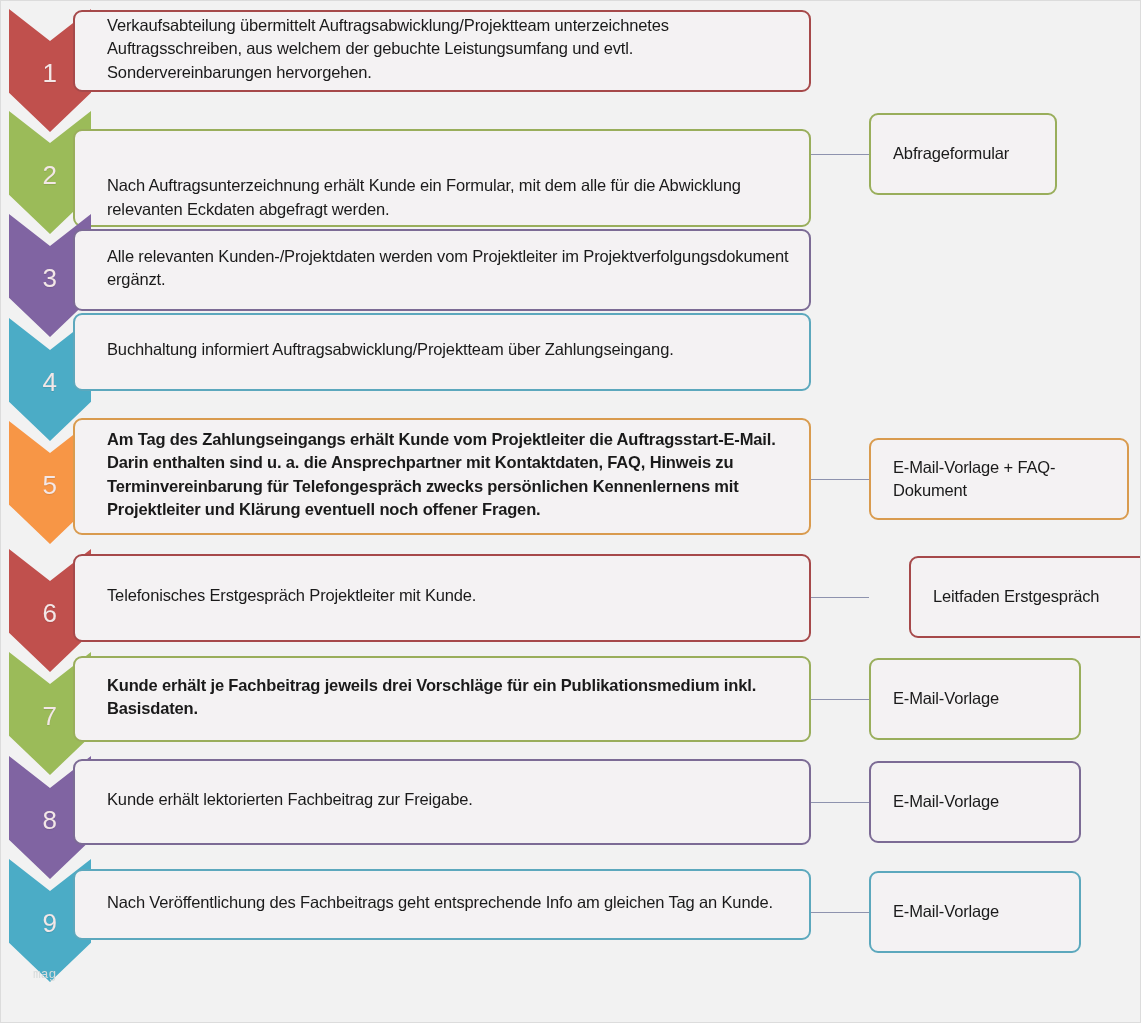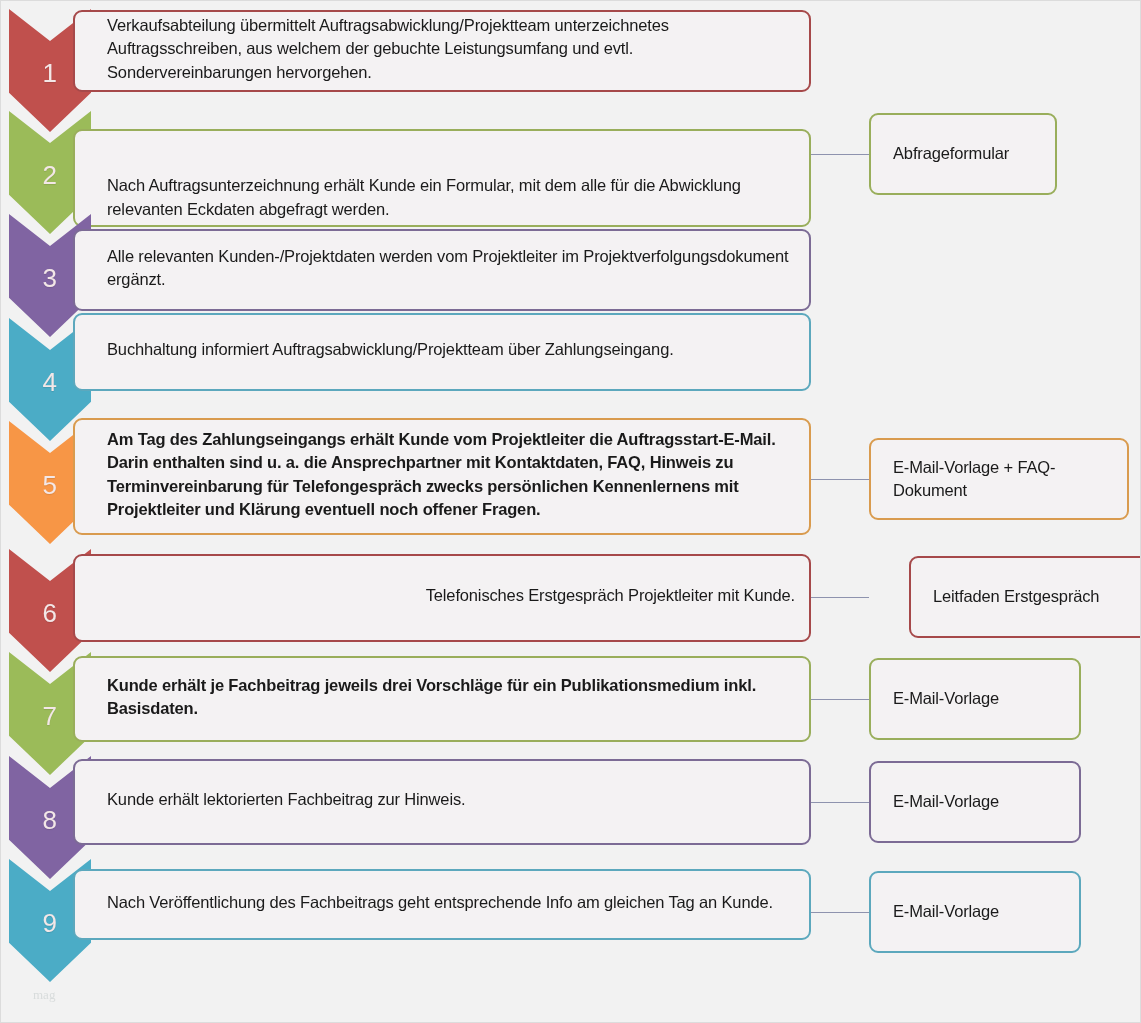--- a/index.html
+++ b/index.html
@@ -88,23 +88,22 @@
     height: 1px;
     background: #8e93ae;
   }
   
   .watermark {
     position: absolute;
     left: 32px;
     top: 966px;
     font-size: 13px;
     color: #d8dcdc;
-    font-family: Liberation Serif, serif;
+    font-family: Liberation Mono, monospace;
     user-select: none;
-    margin-top: 20px;
   }
 </style>
 </head>
 <body>
 
 <div id="canvas">
   <div id="layers">
       <div class="chevron" style="top: 8px; height: 123px; background: rgb(192, 80, 77);">
         <span class="chevron-num">1</span>
       </div>
@@ -139,42 +138,42 @@
       <div class="step-box" style="top: 417px; height: 117px; border-color: rgb(217, 155, 78); font-weight: bold;">
         <div class="step-text">Am Tag des Zahlungseingangs erhält Kunde vom Projektleiter die Auftragsstart-E-Mail. Darin enthalten sind u. a. die Ansprechpartner mit Kontaktdaten, FAQ, Hinweis zu Terminvereinbarung für Telefongespräch zwecks persönlichen Kennenlernens mit Projektleiter und Klärung eventuell noch offener Fragen.</div>
       </div>
       <div class="connector" style="left: 810px; width: 58px; top: 478px; background: rgb(142, 147, 174);"></div>
       <div class="doc-box" style="left: 868px; top: 437px; width: 260px; height: 82px; border-color: rgb(217, 155, 78);">
         <div class="doc-text">E-Mail-Vorlage + FAQ-Dokument</div>
       </div>
       <div class="chevron" style="top: 548px; height: 123px; background: rgb(192, 80, 77);">
         <span class="chevron-num">6</span>
       </div>
-      <div class="step-box" style="top: 553px; height: 88px; border-color: rgb(166, 73, 74); justify-content: flex-end;">
+      <div class="step-box" style="top: 553px; height: 88px; border-color: rgb(166, 73, 74);">
         <div class="step-text">Telefonisches Erstgespräch Projektleiter mit Kunde.</div>
       </div>
       <div class="connector" style="left: 810px; width: 58px; top: 596px; background: rgb(142, 147, 174);"></div>
       <div class="doc-box" style="left: 868px; top: 555px; width: 266px; height: 82px; border-color: rgb(166, 73, 74); margin-left: 40px;">
         <div class="doc-text">Leitfaden Erstgespräch</div>
       </div>
       <div class="chevron" style="top: 651px; height: 123px; background: rgb(155, 187, 89);">
         <span class="chevron-num">7</span>
       </div>
       <div class="step-box" style="top: 655px; height: 86px; border-color: rgb(153, 174, 91); font-weight: bold;">
         <div class="step-text">Kunde erhält je Fachbeitrag jeweils drei Vorschläge für ein Publikationsmedium inkl. Basisdaten.</div>
       </div>
       <div class="connector" style="left: 810px; width: 58px; top: 698px; background: rgb(142, 147, 174);"></div>
       <div class="doc-box" style="left: 868px; top: 657px; width: 212px; height: 82px; border-color: rgb(153, 174, 91);">
         <div class="doc-text">E-Mail-Vorlage</div>
       </div>
       <div class="chevron" style="top: 755px; height: 123px; background: rgb(128, 100, 162);">
         <span class="chevron-num">8</span>
       </div>
       <div class="step-box" style="top: 758px; height: 86px; border-color: rgb(124, 107, 149);">
-        <div class="step-text">Kunde erhält lektorierten Fachbeitrag zur Hinweis.</div>
+        <div class="step-text">Kunde erhält lektorierten Fachbeitrag zur Freigabe.</div>
       </div>
       <div class="connector" style="left: 810px; width: 58px; top: 801px; background: rgb(142, 147, 174);"></div>
       <div class="doc-box" style="left: 868px; top: 760px; width: 212px; height: 82px; border-color: rgb(124, 107, 149);">
         <div class="doc-text">E-Mail-Vorlage</div>
       </div>
       <div class="chevron" style="top: 858px; height: 123px; background: rgb(75, 172, 198);">
         <span class="chevron-num">9</span>
       </div>
       <div class="step-box" style="top: 868px; height: 71px; border-color: rgb(92, 168, 189);">
         <div class="step-text">Nach Veröffentlichung des Fachbeitrags geht entsprechende Info am gleichen Tag an Kunde.</div>

